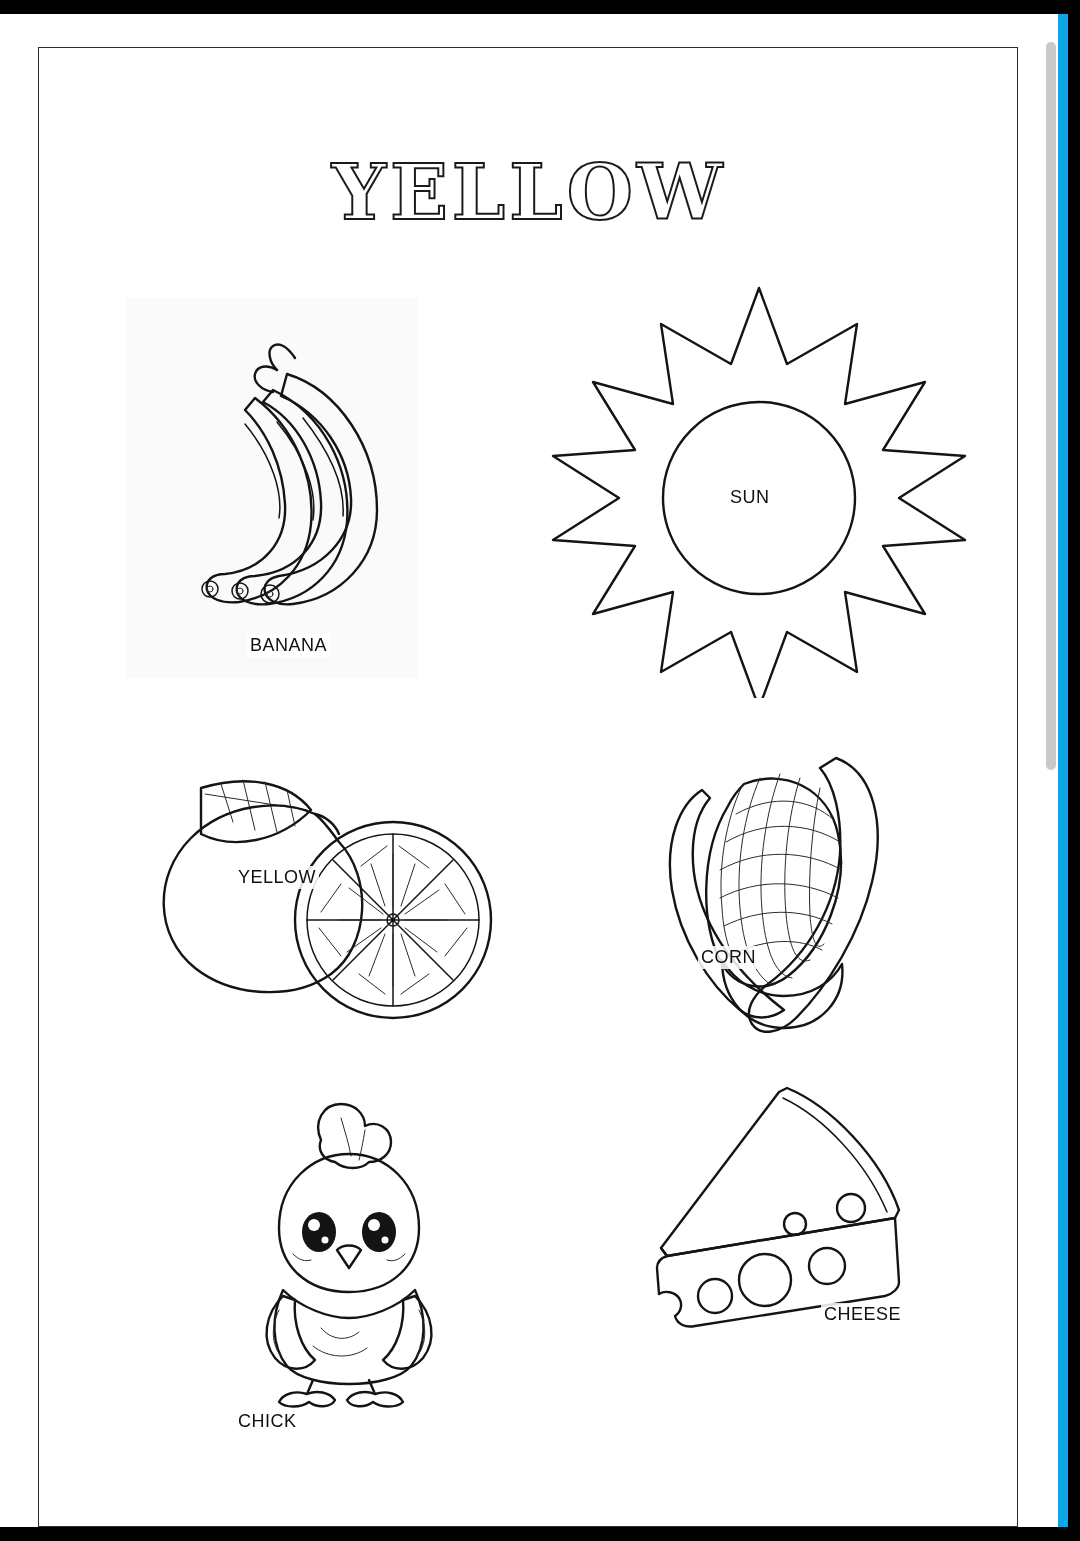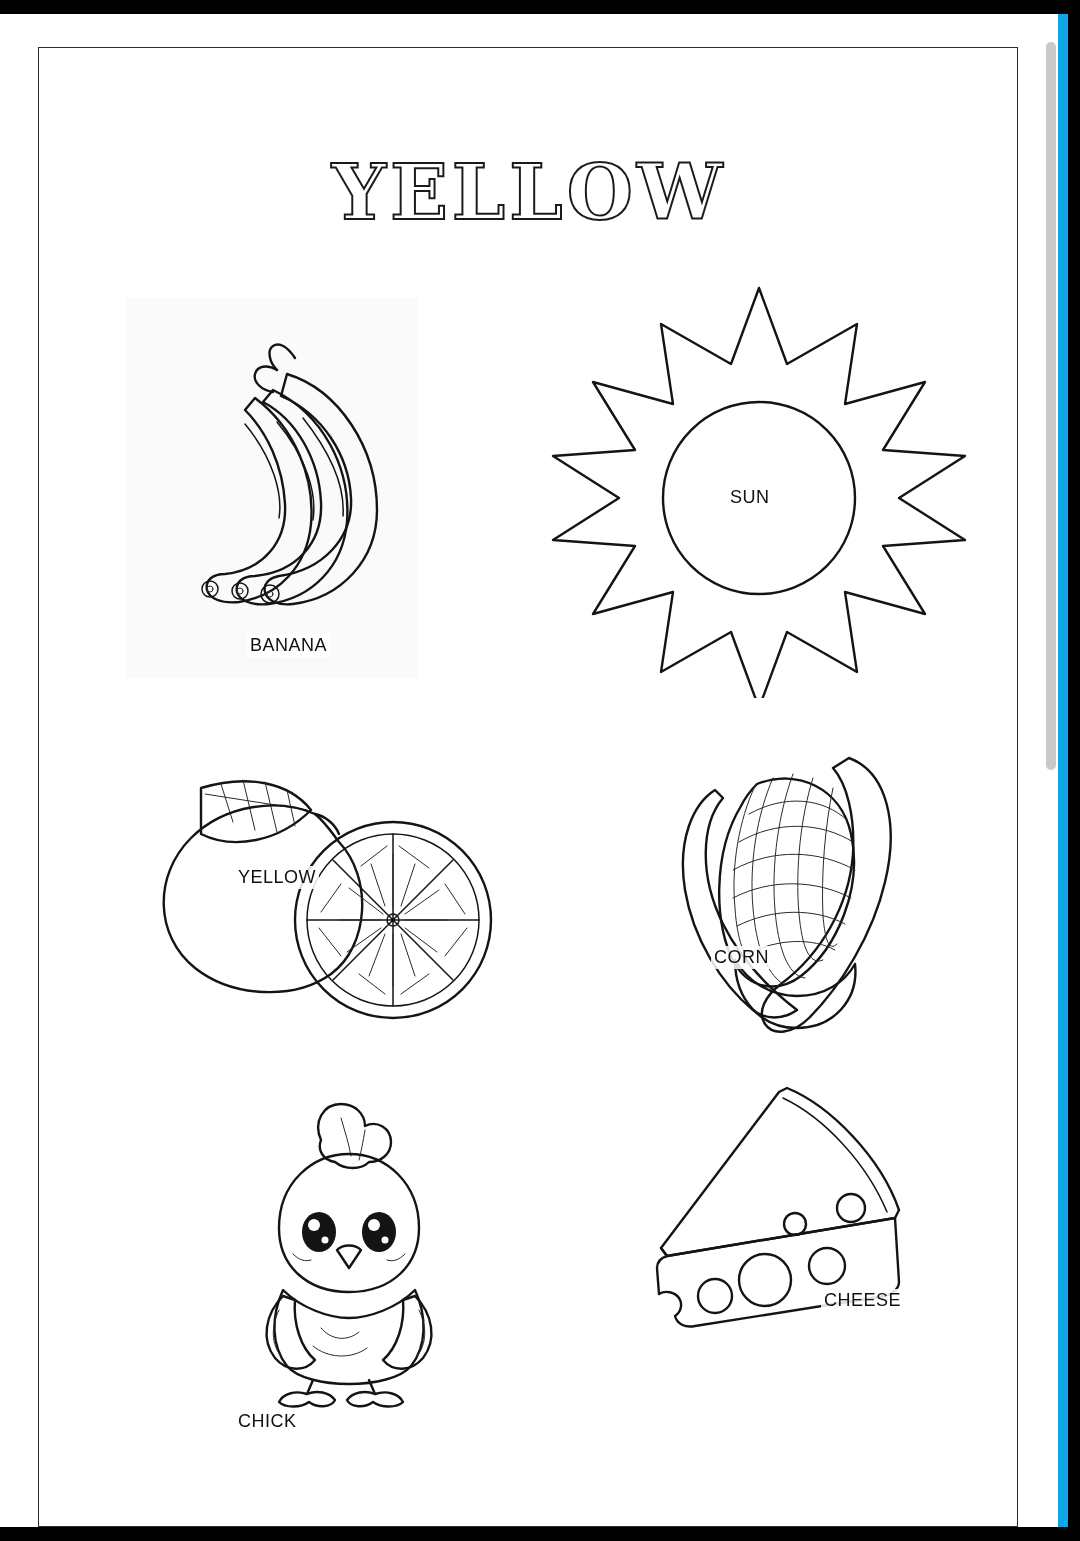--- a/index.html
+++ b/index.html
@@ -204,21 +204,21 @@
             <path d="M264 182 L264 96 M264 182 L324 122 M264 182 L350 182 M264 182 L324 242 M264 182 L264 268 M264 182 L204 242 M264 182 L178 182 M264 182 L204 122"></path>
           </g>
           <g class="ln-hair">
             <path d="M270 108 L300 130 M258 108 L232 128 M316 146 L336 176 M316 218 L338 190 M272 256 L300 236 M256 256 L230 236 M212 218 L190 190 M212 146 L192 174"></path>
             <path d="M264 116 L264 170 M286 126 L272 168 M310 152 L276 176 M318 182 L276 182 M308 214 L276 190 M286 238 L272 196 M264 248 L264 196 M240 238 L256 196 M218 214 L252 190 M210 182 L252 182 M220 150 L254 176 M242 126 L256 168"></path>
           </g>
         </svg>
         <span class="label" style="left:106px; top:128px;">YELLOW</span>
       </div>
 
-      <div class="item" style="left:598px; top:680px; width:310px; height:320px;">
+      <div class="item" style="left:585px; top:680px; width:310px; height:320px;">
         <svg width="310" height="320" viewBox="0 0 310 320">
 
           <path class="ln" d="M212 30 C250 44 262 96 248 154 C236 206 204 258 172 290 C156 306 136 308 128 296 C120 284 128 268 144 256 C184 226 212 178 216 126 C218 88 210 56 196 40 Z"></path>
 
           <path class="ln" d="M86 70 C64 96 62 148 86 196 C104 232 134 262 160 282 C146 292 128 292 116 282 C84 256 56 210 48 162 C40 112 56 76 78 62 Z"></path>
 
           <path class="ln" d="M120 56 C160 40 204 60 214 106 C226 160 200 220 164 248 C140 266 112 260 98 236 C76 198 76 124 104 78 C108 70 114 62 120 56 Z"></path>
 
           <g class="ln-hair">
             <path d="M118 58 C102 92 94 138 98 180 C100 214 110 240 126 252"></path>
@@ -289,21 +289,21 @@
           <path class="ln" d="M62 180 L68 188"></path>
 
           <circle cx="166" cy="212" r="26" class="ln"></circle>
           <circle cx="116" cy="228" r="17" class="ln"></circle>
           <circle cx="228" cy="198" r="18" class="ln"></circle>
           <circle cx="252" cy="140" r="14" class="ln"></circle>
           <circle cx="196" cy="156" r="11" class="ln"></circle>
 
           <path class="ln-thin" d="M184 30 C226 50 268 96 288 144"></path>
         </svg>
-        <span class="label" style="left:222px; top:221px;">CHEESE</span>
+        <span class="label" style="left:222px; top:235px;">CHEESE</span>
       </div>
 
     </div>
   </div>
 
   <div class="scrollbar-track">
     <div class="scrollbar-thumb"></div>
   </div>
 </div>
 

